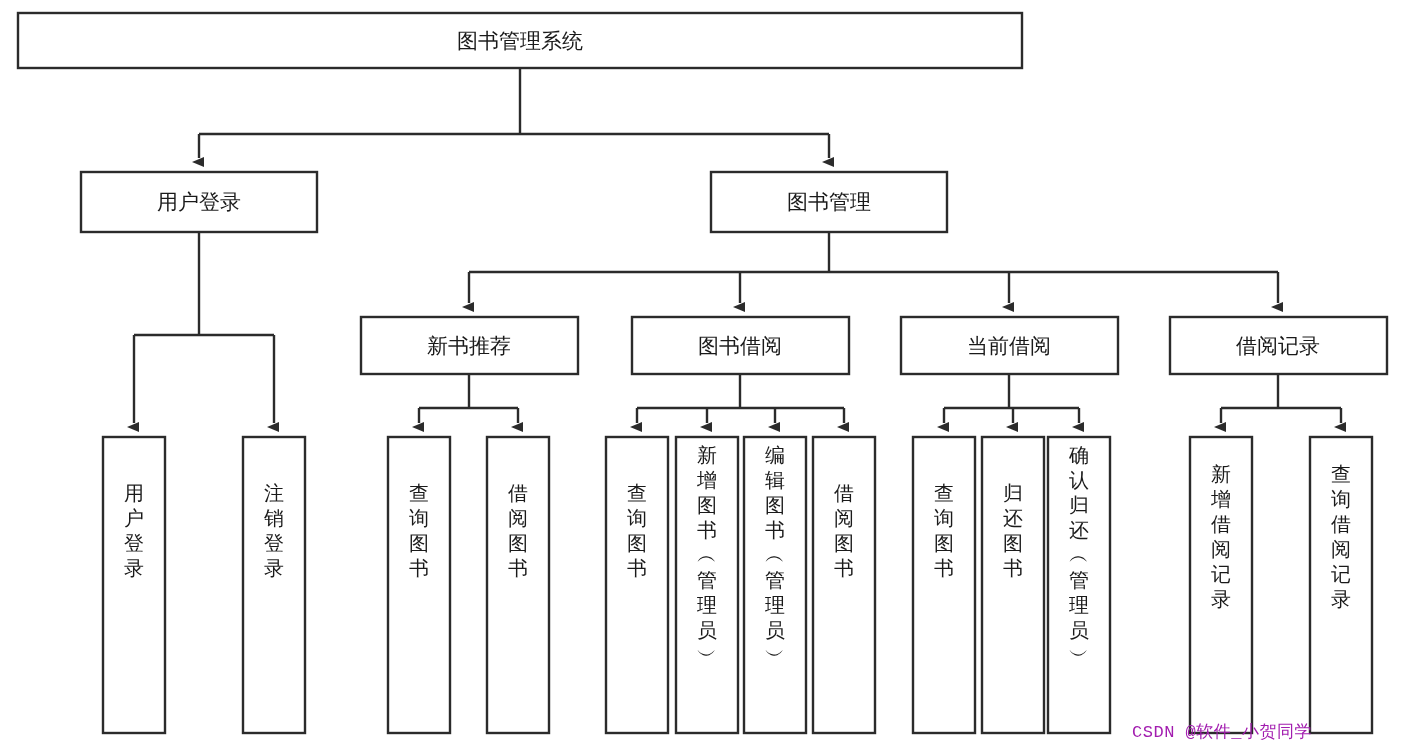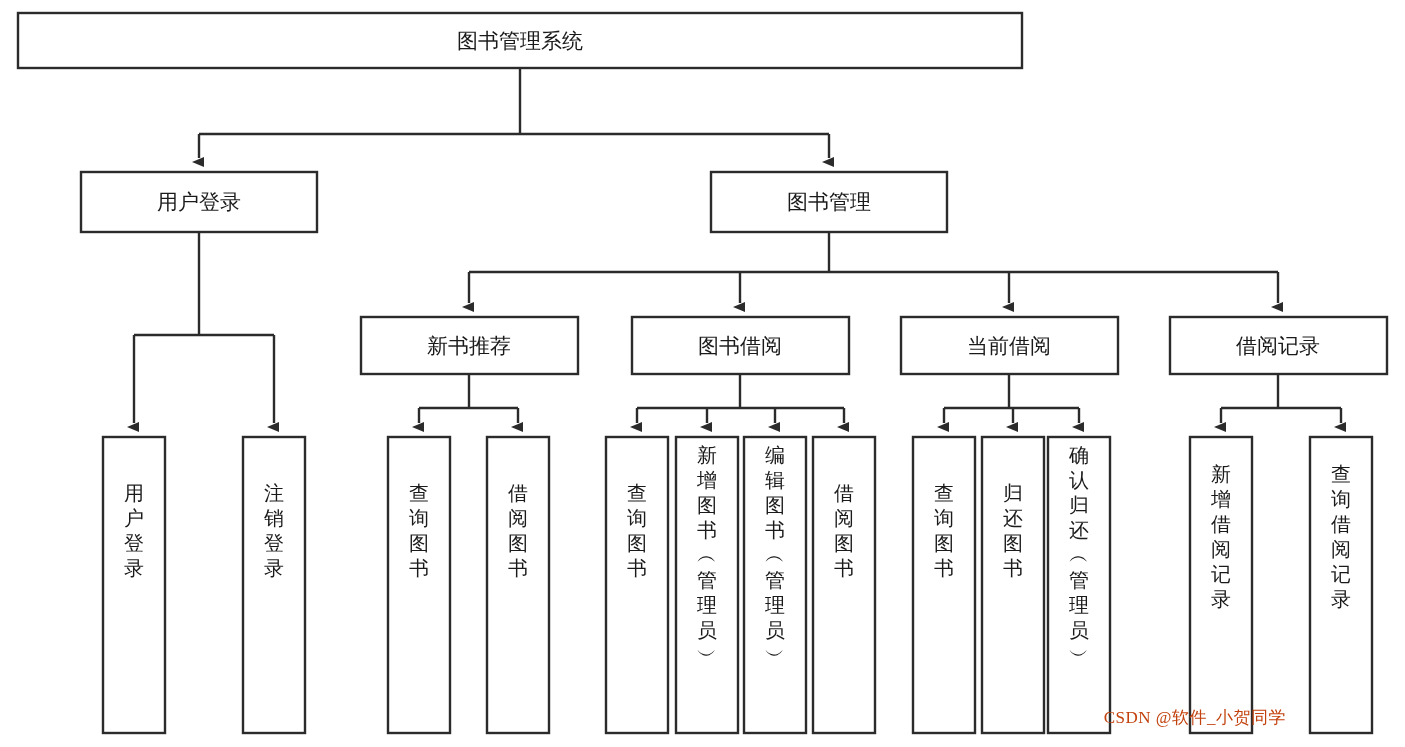--- a/index.html
+++ b/index.html
@@ -11,20 +11,21 @@
     width: 1405px;
     height: 747px;
     font-family: "Liberation Sans", "DejaVu Sans", sans-serif;
     overflow: hidden;
     position: relative;
   }
   #diagram-root {
     position: relative;
     width: 1298px;
     height: 747px;
+    padding-left: 26px;
   }
   svg.diagram {
     position: absolute;
     top: 0;
     left: 0;
     width: 1405px;
     height: 747px;
     display: block;
   }
   .node-box {
@@ -51,24 +52,24 @@
   }
   .node-label-v {
     font-family: "Liberation Sans", "DejaVu Sans", sans-serif;
     font-size: 20px;
     fill: #1a1a1a;
     text-anchor: middle;
   }
   .watermark {
     position: absolute;
     right: 12px;
-    bottom: 18px;
-    font-family: Liberation Serif, serif;
+    bottom: 4px;
+    font-family: Liberation Mono, monospace;
     font-size: 17px;
-    color: #c2410c;
+    color: #a21caf;
     letter-spacing: 0.5px;
     white-space: nowrap;
     user-select: none;
   }
 </style>
 </head>
 <body>
 
 <div id="diagram-root">
   <svg class="diagram" viewBox="0 0 1405 747" xmlns="http://www.w3.org/2000/svg">

